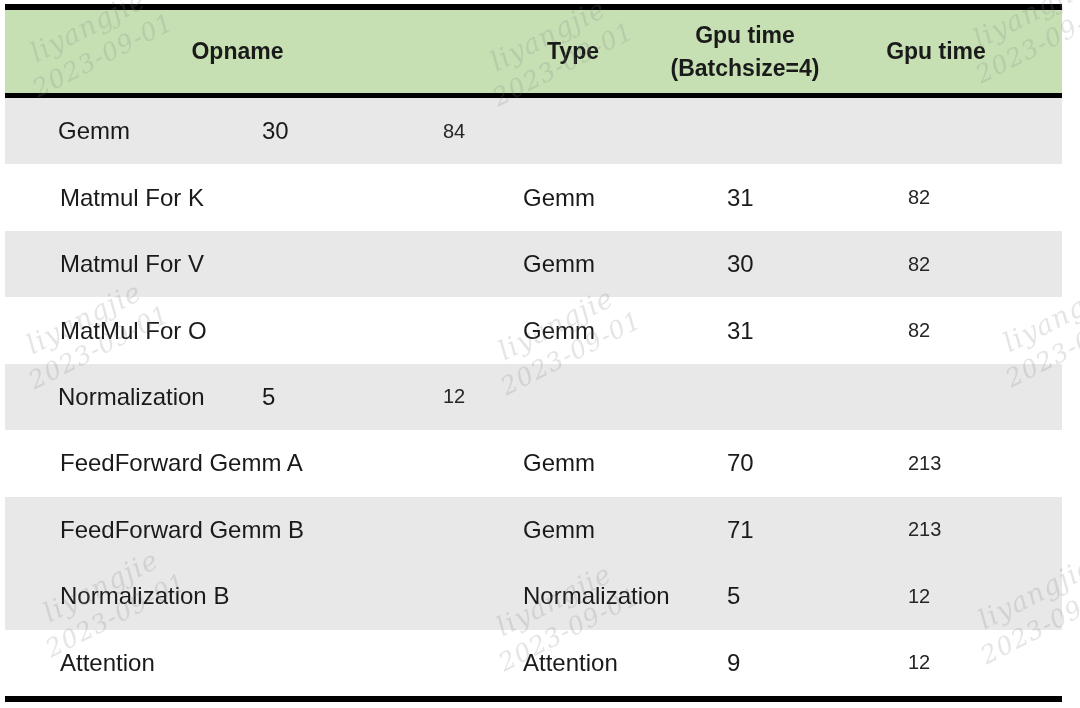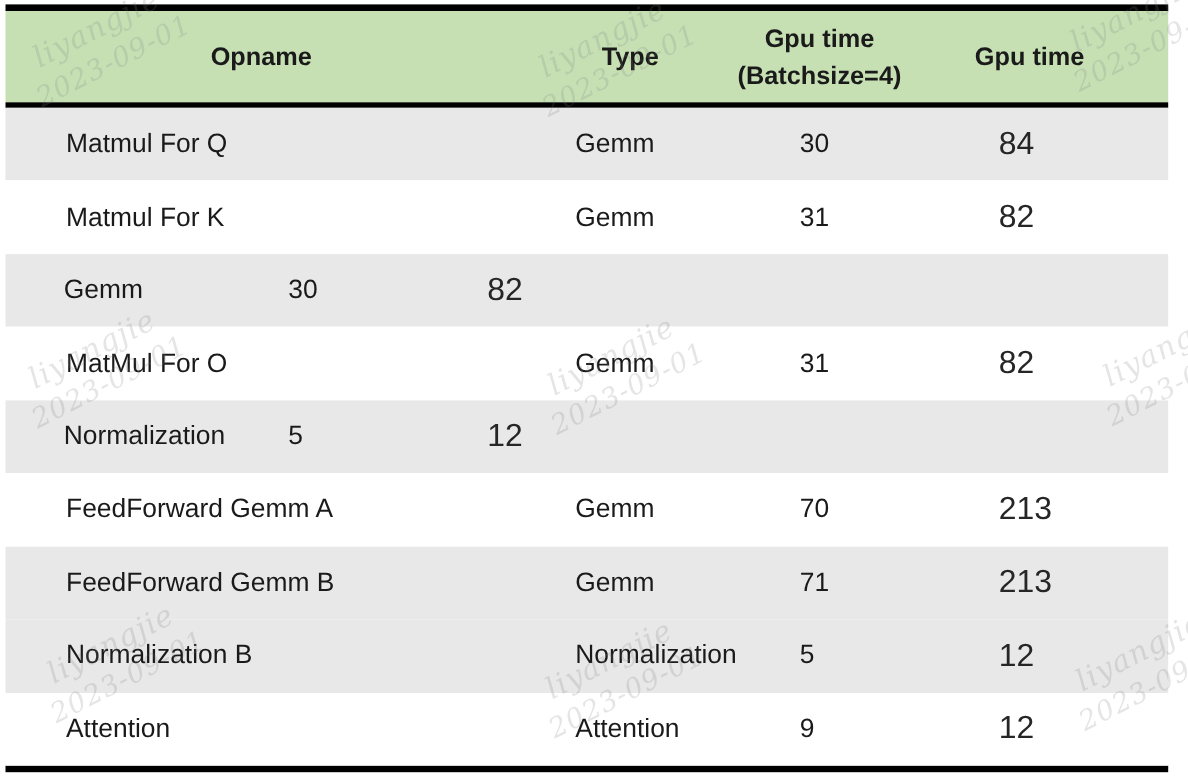--- a/index.html
+++ b/index.html
@@ -49,21 +49,21 @@
     height: 66.45px;
     align-items: center;
     background: var(--row-bg, #ffffff);
     font-size: 24px;
   }
   .trow.shaded { background: var(--shaded-bg, #e8e8e8); }
   .trow .cell { box-sizing: border-box; }
   .trow .c1 { padding-left: 55px; }
   .trow .c2 { padding-left: 53px; }
   .trow .c3 { padding-left: 67px; }
-  .trow .c4 { padding-left: 78px; font-size: 29px; color: var(--col4-text, #262626); }
+  .trow .c4 { padding-left: 78px; font-size: 20px; color: var(--col4-text, #262626); }
   .wm-layer {
     position: absolute;
     left: 0; top: 0;
     width: 1080px; height: 708px;
     z-index: 2;
     pointer-events: none;
     overflow: hidden;
   }
   .wm {
     position: absolute;
@@ -100,32 +100,32 @@
       </div>
       <div class="cell c4">
         <span>Gpu time</span>
       </div>
     </div>
 
     <div class="hrule mid"></div>
 
     <div class="tbody">
         <div class="trow shaded">
-          <div class="cell c1">Matmul For Q</div>
           <div class="cell c2">Gemm</div>
           <div class="cell c3">30</div>
           <div class="cell c4">84</div>
         </div>
         <div class="trow">
           <div class="cell c1">Matmul For K</div>
           <div class="cell c2">Gemm</div>
           <div class="cell c3">31</div>
           <div class="cell c4">82</div>
         </div>
         <div class="trow shaded">
+          <div class="cell c1">Matmul For V</div>
           <div class="cell c2">Gemm</div>
           <div class="cell c3">30</div>
           <div class="cell c4">82</div>
         </div>
         <div class="trow">
           <div class="cell c1">MatMul For O</div>
           <div class="cell c2">Gemm</div>
           <div class="cell c3">31</div>
           <div class="cell c4">82</div>
         </div>

